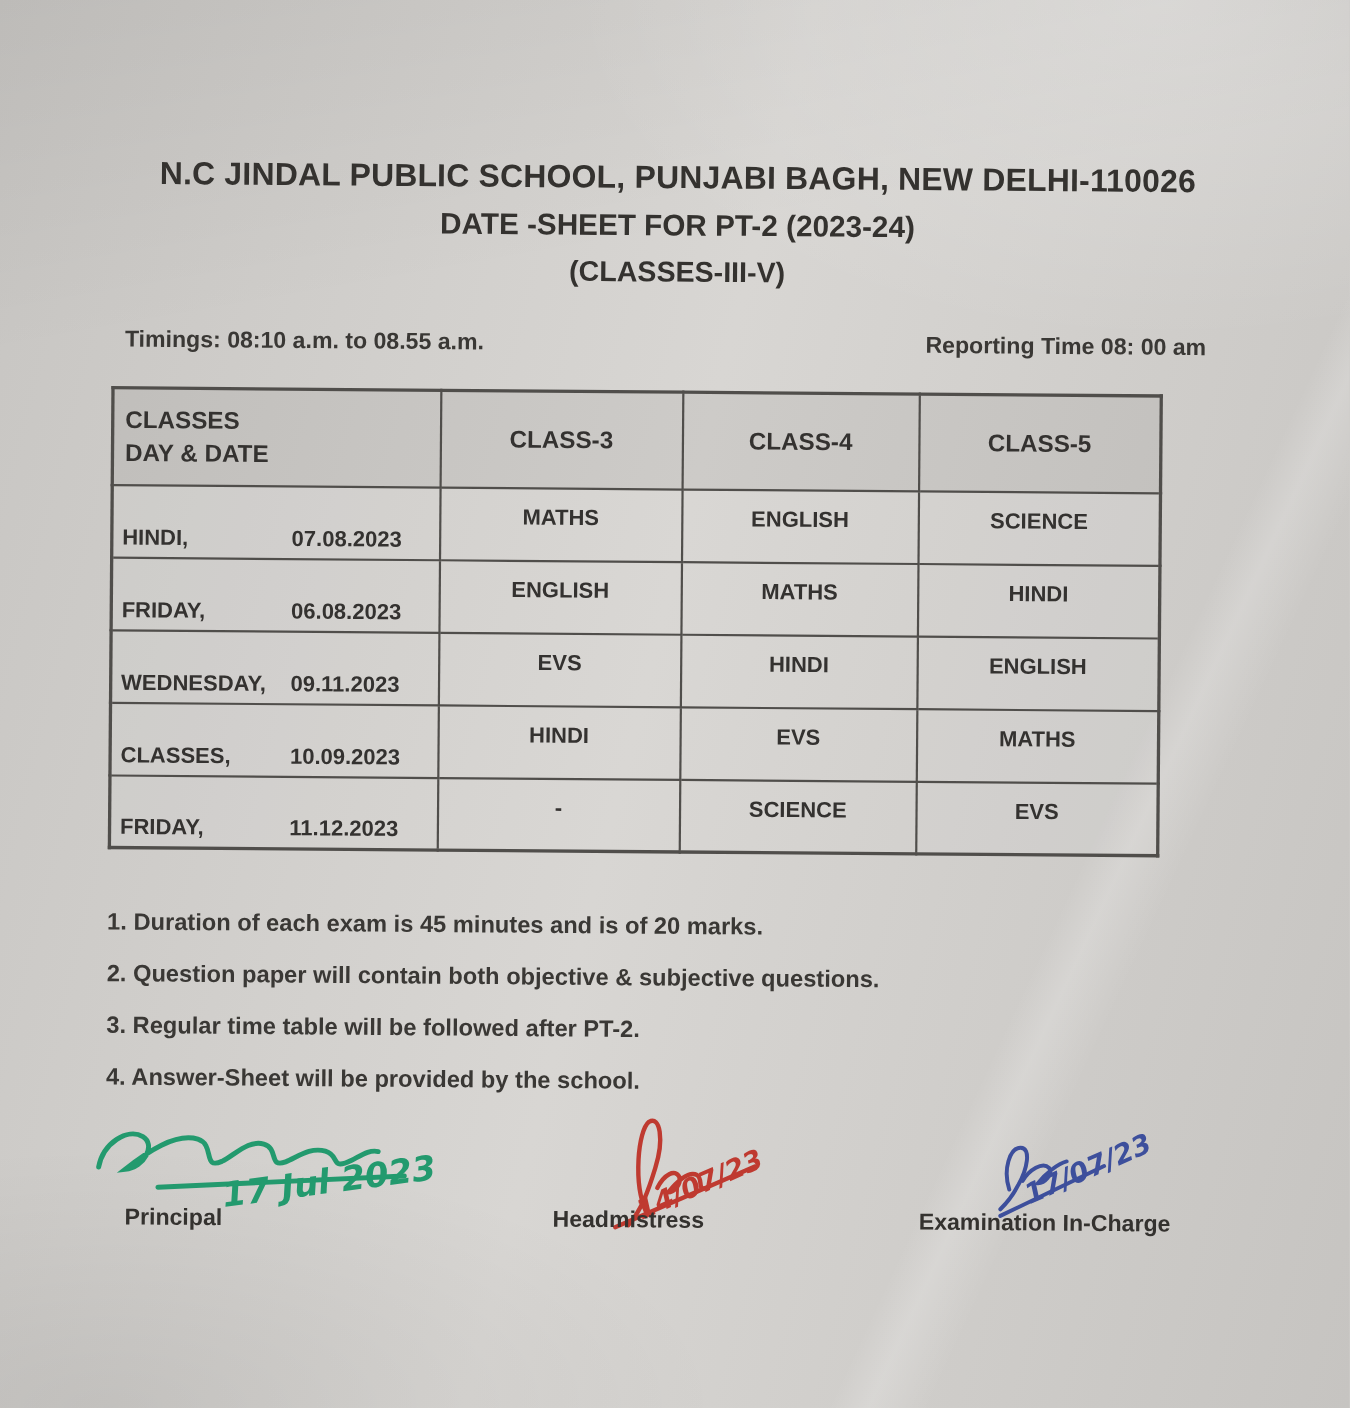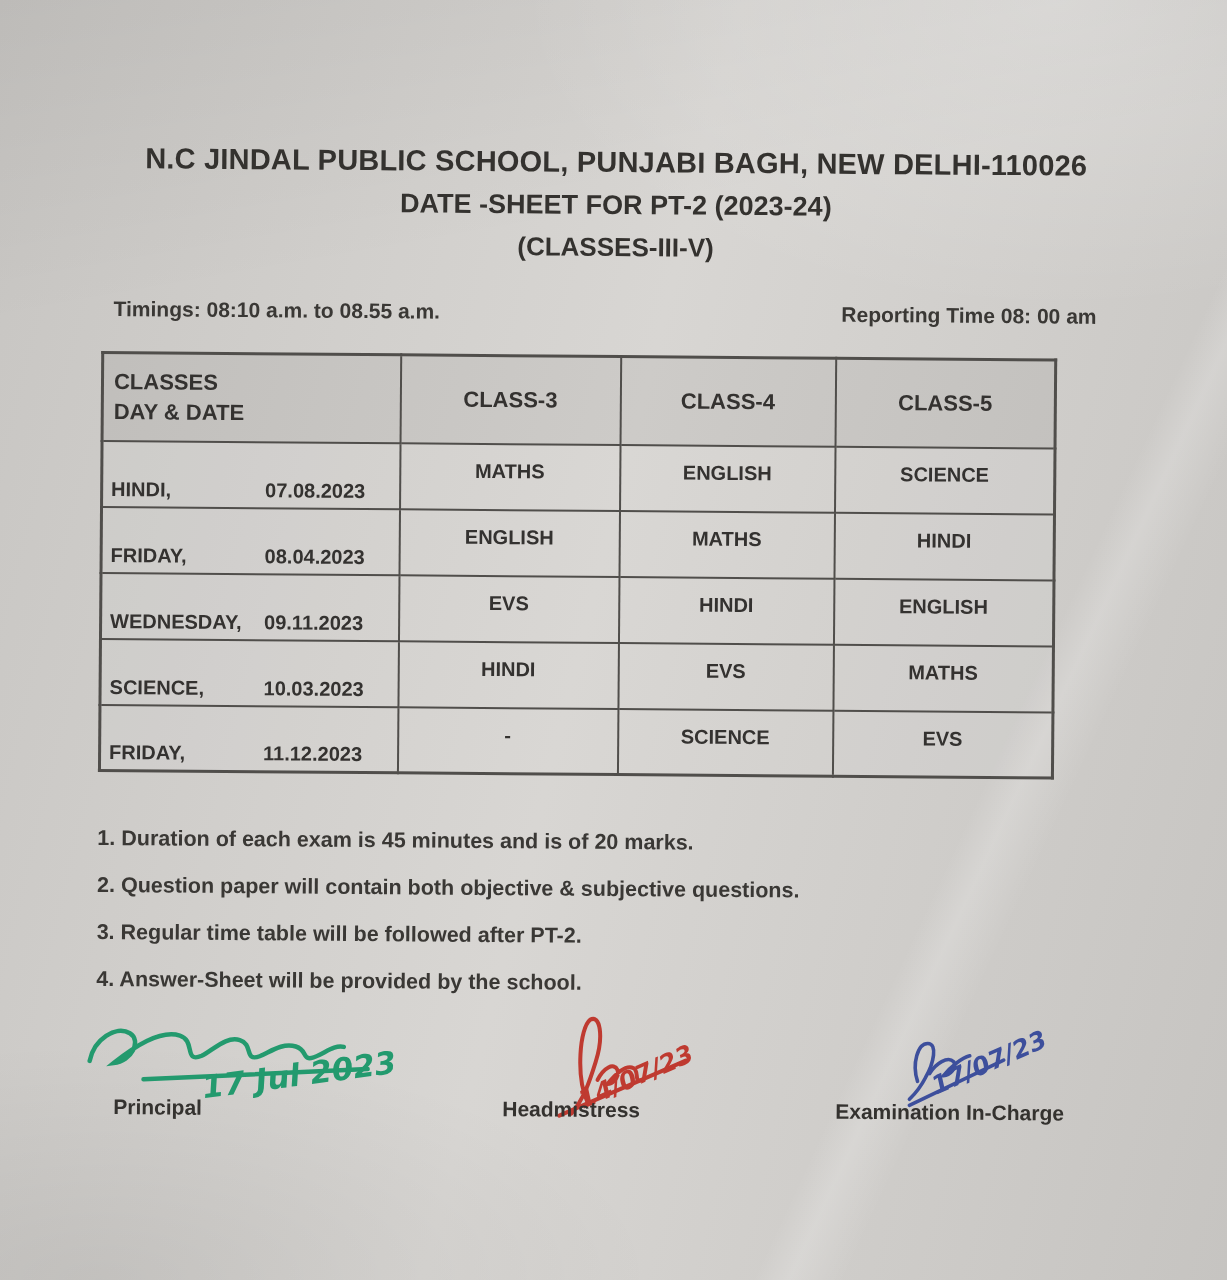--- a/index.html
+++ b/index.html
@@ -132,39 +132,39 @@
             <span class="day">HINDI,</span>
             <span class="date">07.08.2023</span>
           </td>
           <td class="subject-cell">MATHS</td>
           <td class="subject-cell">ENGLISH</td>
           <td class="subject-cell">SCIENCE</td>
         </tr>
         <tr class="data-row">
           <td class="day-cell">
             <span class="day">FRIDAY,</span>
-            <span class="date">08.04.2023</span>
+            <span class="date">06.08.2023</span>
           </td>
           <td class="subject-cell">ENGLISH</td>
           <td class="subject-cell">MATHS</td>
           <td class="subject-cell">HINDI</td>
         </tr>
         <tr class="data-row">
           <td class="day-cell">
             <span class="day">WEDNESDAY,</span>
             <span class="date">09.11.2023</span>
           </td>
           <td class="subject-cell">EVS</td>
           <td class="subject-cell">HINDI</td>
           <td class="subject-cell">ENGLISH</td>
         </tr>
         <tr class="data-row">
           <td class="day-cell">
-            <span class="day">SCIENCE,</span>
-            <span class="date">10.03.2023</span>
+            <span class="day">CLASSES,</span>
+            <span class="date">10.09.2023</span>
           </td>
           <td class="subject-cell">HINDI</td>
           <td class="subject-cell">EVS</td>
           <td class="subject-cell">MATHS</td>
         </tr>
         <tr class="data-row">
           <td class="day-cell">
             <span class="day">FRIDAY,</span>
             <span class="date">11.12.2023</span>
           </td>

